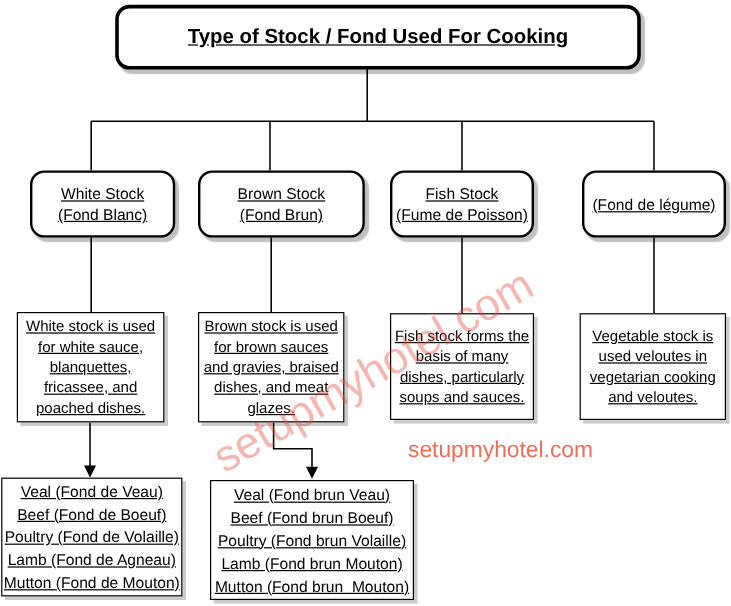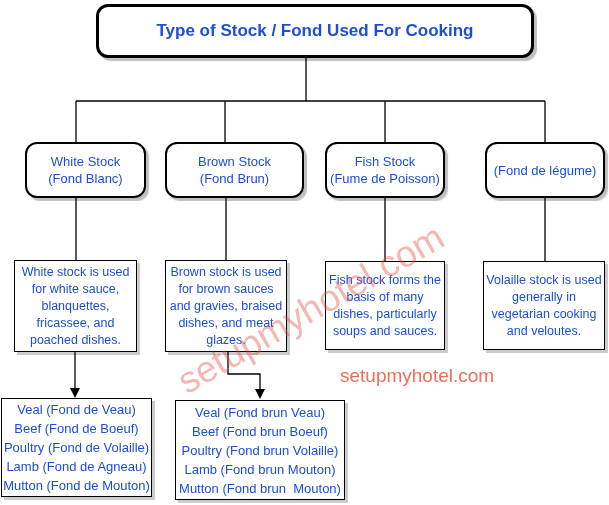--- a/index.html
+++ b/index.html
@@ -6,21 +6,21 @@
   .canvas{
     position:relative;
     width:609px;height:505px;
     background:#ffffff;
     font-family:"Liberation Sans","DejaVu Sans",sans-serif;
     overflow:hidden;
   }
   .connectors{position:absolute;left:0;top:0;z-index:1;}
   .box{position:absolute;background:#ffffff;box-sizing:border-box;z-index:2;
        display:flex;flex-direction:column;align-items:center;justify-content:center;
-       text-align:center;color:#1d4ed8;}
+       text-align:center;color:#000000;text-decoration:underline;}
   .title-box{
     left:96px;top:4px;width:438px;height:54px;
     border:3px solid #000;border-radius:12px;
     box-shadow:3px 3px 1px rgba(0,0,0,0.25);
     font-size:17px;font-weight:bold;
   }
   .round-node{
     width:121px;height:56px;top:142px;
     border:2.5px solid #000;border-radius:12px;
     box-shadow:3px 3px 1px rgba(0,0,0,0.25);
@@ -102,21 +102,21 @@
   <div class="box desc-node" style="left:14px;">
     <span>White stock is used for white sauce, blanquettes, fricassee, and poached dishes.</span>
   </div>
   <div class="box desc-node" style="left:165px;width:122px;">
     <span>Brown stock is used for brown sauces and gravies, braised dishes, and meat glazes.</span>
   </div>
   <div class="box desc-node" style="left:325px;top:261px;width:120px;height:89px;">
     <span>Fish stock forms the basis of many dishes, particularly soups and sauces.</span>
   </div>
   <div class="box desc-node" style="left:483px;top:261px;width:122px;height:89px;">
-    <span>Volaille stock is used generally in vegetarian cooking and veloutes.</span>
+    <span>Vegetable stock is used veloutes in vegetarian cooking and veloutes.</span>
   </div>
 
   <div class="box list-node" style="left:1px;top:398px;width:151px;height:99px;align-items:center;">
     <span>Veal (Fond de Veau)</span>
     <span>Beef (Fond de Boeuf)</span>
     <span>Poultry (Fond de Volaille)</span>
     <span>Lamb (Fond de Agneau)</span>
     <span>Mutton (Fond de Mouton)</span>
   </div>
   <div class="box list-node" style="left:175px;top:400px;width:170px;height:100px;">

